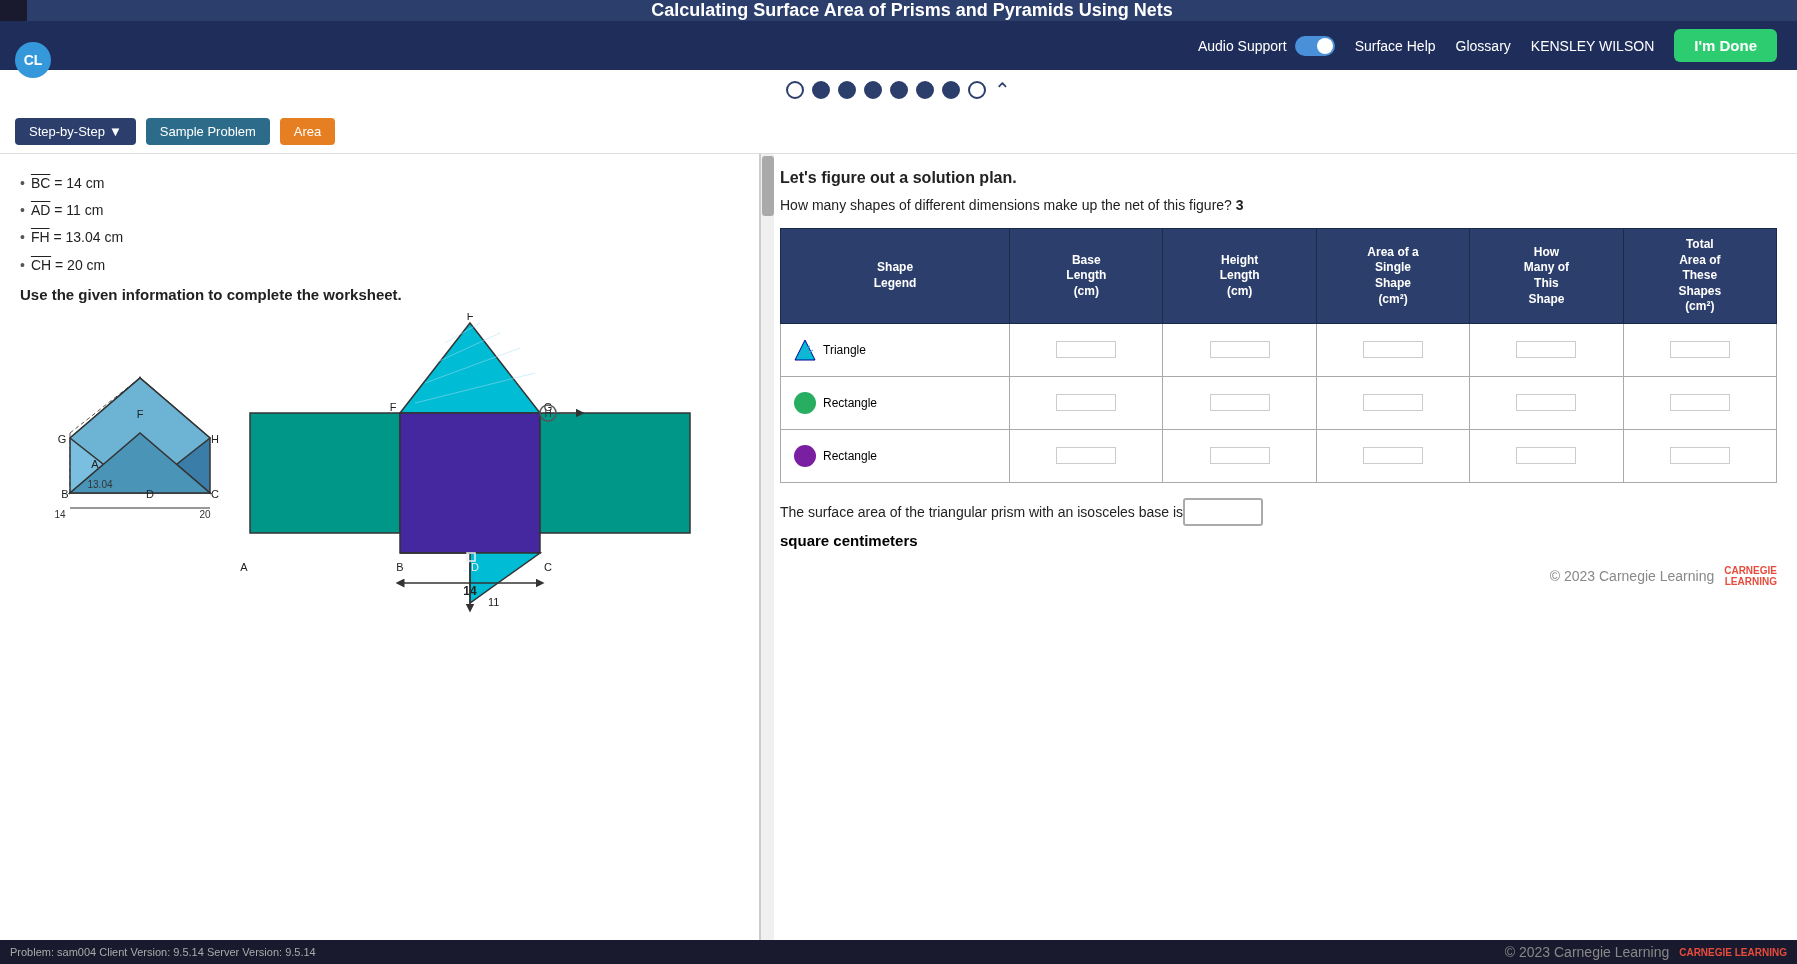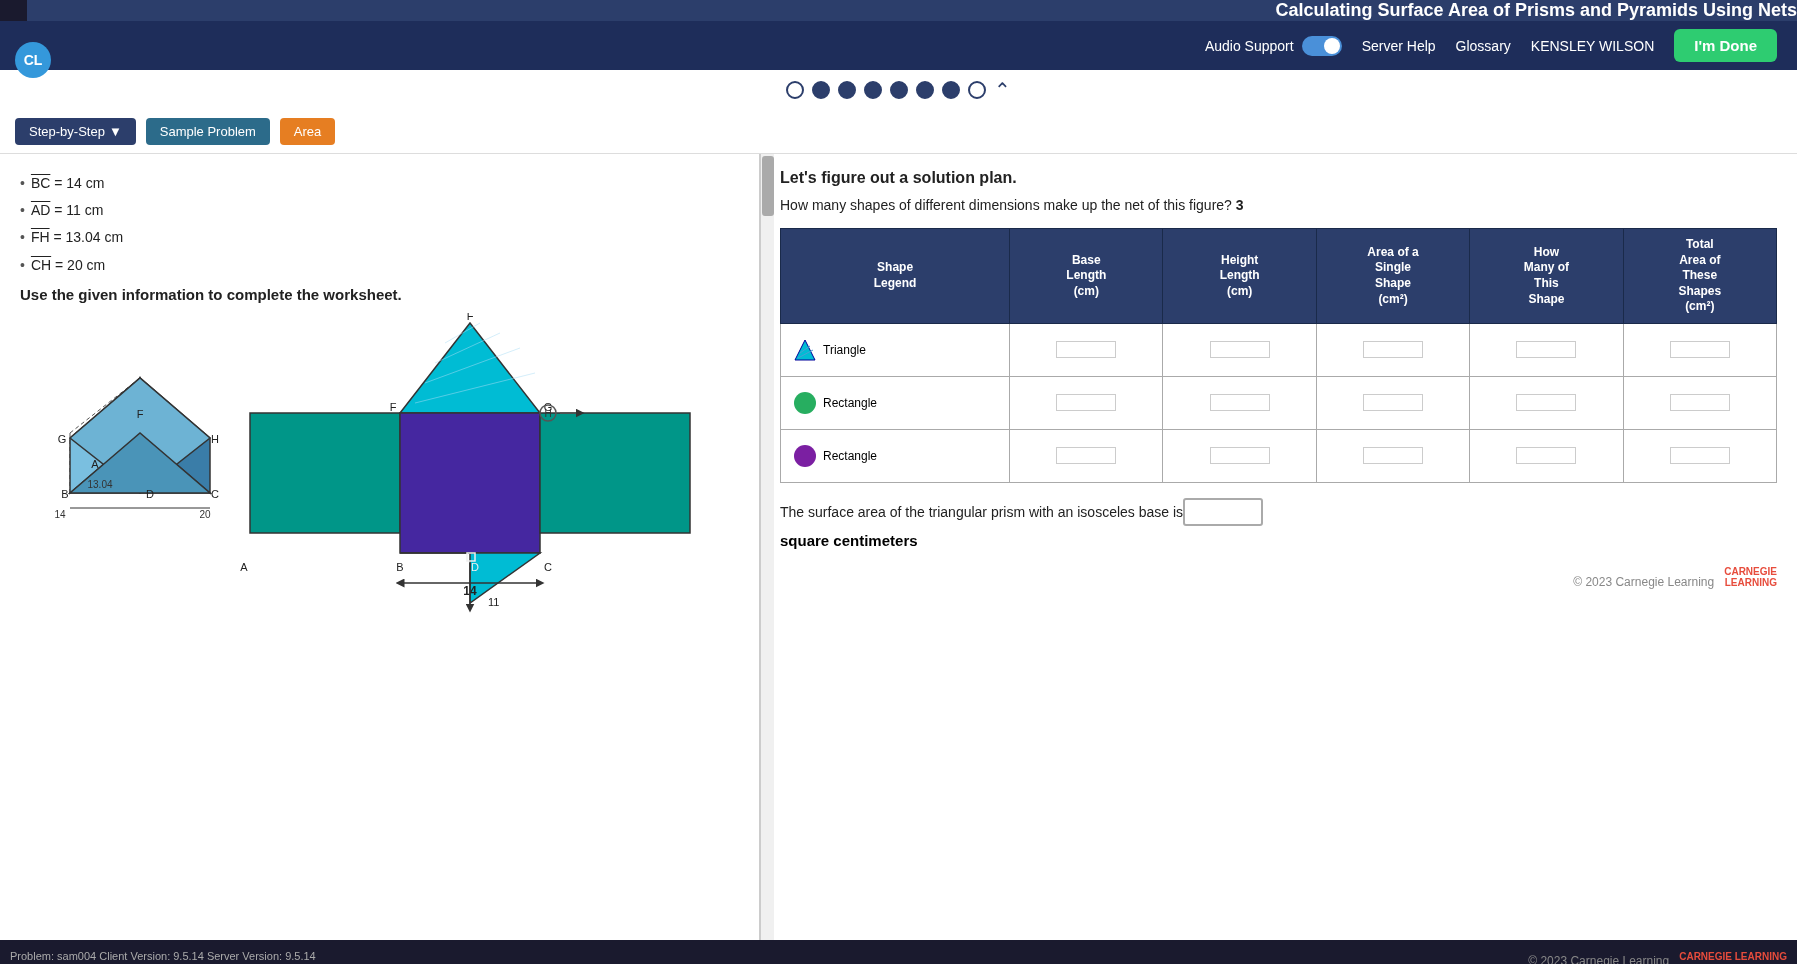--- a/index.html
+++ b/index.html
@@ -8,21 +8,21 @@
       height: 964px;
       overflow: hidden;
       font-family: Arial, sans-serif;
       background: #1a1a2e;
     }
 
     
     .title-bar {
       background: #2c3e6b;
       color: white;
-      text-align: right;
+      text-align: center;
       padding: 0;
       font-size: 18px;
       font-weight: bold;
       position: relative;
       margin-left: 27px;
     }
 
     
     .top-nav {
       background: #1e2d5a;
@@ -274,22 +274,21 @@
       align-items: center;
     }
     .carnegie-logo {
       font-size: 10px;
       font-weight: bold;
       color: #e74c3c;
       text-align: right;
     }
     .copyright {
       color: #888;
-      font-size: 12px;
-      margin-top: 10px;
+      font-size: 14px;
     }
 
     .scrollbar-area {
       position: absolute;
       right: 0;
       top: 0;
       width: 14px;
       height: 100%;
       background: #f0f0f0;
       border-left: 1px solid #ccc;
@@ -314,21 +313,21 @@
 <div class="title-bar">
   <span>Calculating Surface Area of Prisms and Pyramids Using Nets</span>
 </div>
 
 <div class="top-nav">
   <div class="cl-logo">CL</div>
   <div class="audio-toggle">
     <span>Audio Support</span>
     <div class="toggle-switch"></div>
   </div>
-  <span class="nav-item">Server Help</span>
+  <span class="nav-item">Surface Help</span>
   <span class="nav-item">Glossary</span>
   <span class="nav-item">KENSLEY WILSON</span>
   <button class="done-btn">I'm Done</button>
 </div>
 
 <div class="progress-dots">
   <div class="dot"></div>
   <div class="dot filled"></div>
   <div class="dot filled"></div>
   <div class="dot filled"></div>

